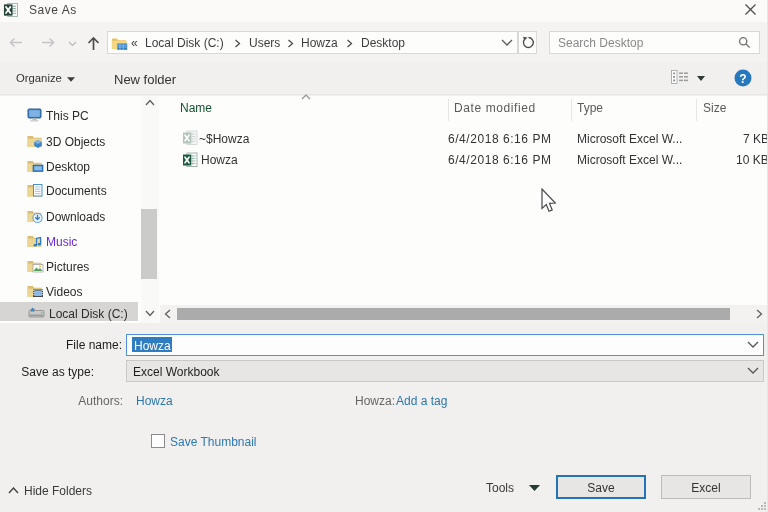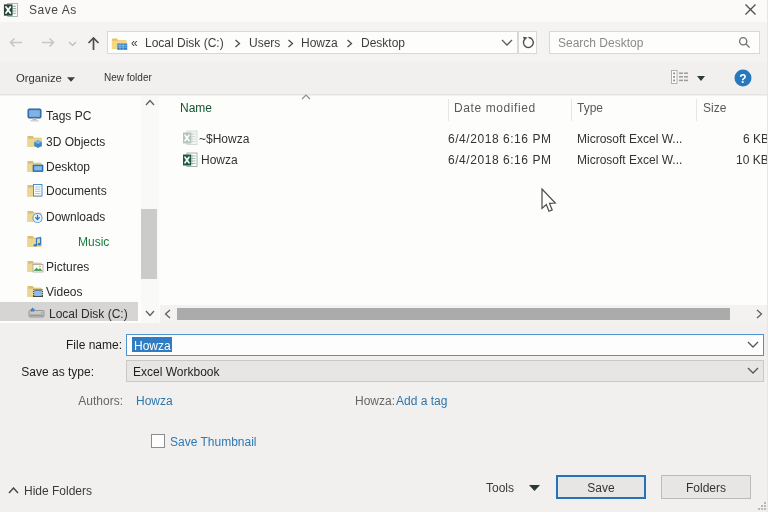--- a/index.html
+++ b/index.html
@@ -104,21 +104,21 @@
 <svg class="abs" style="left:738px;top:36px;" width="13" height="13" viewBox="0 0 13 13">
   <circle cx="5.2" cy="5.2" r="3.6" fill="none" stroke="#6f6f6f" stroke-width="1.3"></circle>
   <line x1="8" y1="8" x2="11.6" y2="11.6" stroke="#6f6f6f" stroke-width="1.3"></line>
 </svg>
 
 <div class="abs" style="left:0;top:62px;width:768px;height:33px;background:#f1f0ee;border-bottom:1px solid #e5e4e2;"></div>
 <div class="abs" style="left:16px;top:72px;color:#333;font-size:11.3px;">Organize</div>
 <svg class="abs" style="left:67px;top:77px;" width="8" height="5" viewBox="0 0 9 5">
   <polygon points="0,0 9,0 4.5,5" fill="#3c3c3c"></polygon>
 </svg>
-<div class="abs" style="left:104px;top:72px;color:#333;font-size:10px;text-align:center;">New folder</div>
+<div class="abs" style="left:114px;top:72px;color:#333;font-size:13px;text-align:center;">New folder</div>
 
 <svg class="abs" style="left:671px;top:70px;" width="18" height="14" viewBox="0 0 18 14">
   <rect x="0.5" y="0.5" width="5.5" height="13" fill="#fdfdfd" stroke="#a9a9a9" stroke-width="0.9"></rect>
   <g fill="#8a8a8a">
     <rect x="2.2" y="2.5" width="1.8" height="1.8"></rect>
       <rect x="2.2" y="6" width="1.8" height="1.8"></rect>
       <rect x="2.2" y="9.5" width="1.8" height="1.8"></rect>
   </g>
   <g stroke="#9b9b9a" stroke-width="1.5">
     <line x1="8" y1="3.2" x2="12" y2="3.2"></line>
@@ -141,21 +141,21 @@
 <div class="abs" style="left:0;top:96px;width:768px;height:227px;background:#fdfdfc;"></div>
 
 <div class="abs" style="left:0;top:302px;width:138px;height:19px;background:#d6d5d4;"></div>
 
 <svg class="abs" style="left:27px;top:108px;" width="16" height="14" viewBox="0 0 16 14">
   <rect x="1" y="1" width="13" height="9" rx="1" fill="#3a81c8" stroke="#2a5e93"></rect>
   <rect x="2.2" y="2.2" width="10.6" height="6.6" fill="#7fb3e3"></rect>
   <rect x="5.5" y="10" width="4" height="2" fill="#b9b9b9"></rect>
   <rect x="3.5" y="12" width="8" height="1.5" fill="#cfcfcf"></rect>
 </svg>
-<div class="abs" style="left:46px;top:109px;color:#2b2b2b;">Tags PC</div>
+<div class="abs" style="left:46px;top:109px;color:#2b2b2b;">This PC</div>
 
 <svg class="abs" style="left:27px;top:134px;" width="17" height="14" viewBox="0 0 17 14">
   <path d="M0.5 2.5 L0.5 13 L14.5 13 L14.5 3.8 L7 3.8 L5.8 2 L0.5 2 Z" fill="#d9bd74"></path>
   <path d="M0.5 4.6 L14.5 4.6 L14.5 13 L0.5 13 Z" fill="#ecd694"></path>
   <path d="M11 6 L14.8 8 L14.8 12 L11 14 L7.2 12 L7.2 8 Z" fill="#3c86c9"></path>
   <path d="M11 6 L14.8 8 L11 10 L7.2 8 Z" fill="#7fb3e3"></path>
 </svg>
 <div class="abs" style="left:46px;top:135px;color:#2b2b2b;">3D Objects</div>
 
 <svg class="abs" style="left:27px;top:159px;" width="17" height="14" viewBox="0 0 17 14">
@@ -187,21 +187,21 @@
 </svg>
 <div class="abs" style="left:46px;top:210px;color:#2b2b2b;">Downloads</div>
 
 <svg class="abs" style="left:27px;top:234px;" width="17" height="14" viewBox="0 0 17 14">
   <path d="M0.5 2.5 L0.5 13 L14.5 13 L14.5 3.8 L7 3.8 L5.8 2 L0.5 2 Z" fill="#d9bd74"></path>
   <path d="M0.5 4.6 L14.5 4.6 L14.5 13 L0.5 13 Z" fill="#ecd694"></path>
   <path d="M9.5 11 L9.5 4.5 L13.5 3.5 L13.5 10" fill="none" stroke="#2e7cc4" stroke-width="1.2"></path>
   <ellipse cx="8.3" cy="11.2" rx="1.7" ry="1.3" fill="#2e7cc4"></ellipse>
   <ellipse cx="12.3" cy="10.2" rx="1.7" ry="1.3" fill="#2e7cc4"></ellipse>
 </svg>
-<div class="abs" style="left:46px;top:235px;color:#15803d;margin-left:32px;">Music</div>
+<div class="abs" style="left:46px;top:235px;color:#6d28d9;">Music</div>
 
 <svg class="abs" style="left:27px;top:259px;" width="17" height="14" viewBox="0 0 17 14">
   <path d="M0.5 2.5 L0.5 13 L14.5 13 L14.5 3.8 L7 3.8 L5.8 2 L0.5 2 Z" fill="#d9bd74"></path>
   <path d="M0.5 4.6 L14.5 4.6 L14.5 13 L0.5 13 Z" fill="#ecd694"></path>
   <rect x="6" y="5.5" width="10" height="7.5" fill="#fdfdfd" stroke="#9a9a9a" stroke-width="0.7"></rect>
   <path d="M6.5 12 L9.5 8.5 L11.5 10.5 L13 9 L15.5 12 Z" fill="#58a05f"></path>
   <circle cx="13" cy="7.5" r="1" fill="#e8c24f"></circle>
 </svg>
 <div class="abs" style="left:46px;top:260px;color:#2b2b2b;">Pictures</div>
 
@@ -260,21 +260,21 @@
   <line x1="9.8" y1="2.5" x2="9.8" y2="13.5" stroke="#9fb0aa" stroke-width="0.8"></line>
   <rect x="1" y="2.5" width="8" height="11" fill="#7b958a"></rect>
   <g stroke="#fff" stroke-width="1.6" stroke-linecap="round">
     <line x1="3" y1="5.2" x2="7" y2="10.8"></line>
       <line x1="7" y1="5.2" x2="3" y2="10.8"></line>
   </g>
 </svg>
 <div class="abs" style="left:199px;top:132px;color:#333;">~$Howza</div>
 <div class="abs" style="left:448px;top:132px;color:#333;white-space:nowrap;letter-spacing:0.55px;">6/4/2018 6:16 PM</div>
 <div class="abs" style="left:577px;top:132px;color:#333;white-space:nowrap;">Microsoft Excel W...</div>
-<div class="abs" style="left:743px;top:132px;color:#333;white-space:nowrap;">6 KB</div>
+<div class="abs" style="left:743px;top:132px;color:#333;white-space:nowrap;">7 KB</div>
 
 <svg class="abs" style="left:182px;top:152px;" width="16" height="16" viewBox="0 0 16 16">
   <rect x="5" y="1" width="10" height="13.5" fill="#fdfdfd" stroke="#8aa29a" stroke-width="0.8"></rect>
   <g stroke="#88a79b" stroke-width="0.8">
     <line x1="6.5" y1="4" x2="13.5" y2="4"></line>
       <line x1="6.5" y1="6.5" x2="13.5" y2="6.5"></line>
     <line x1="6.5" y1="9" x2="13.5" y2="9"></line>
       <line x1="6.5" y1="11.5" x2="13.5" y2="11.5"></line>
   </g>
   <line x1="9.8" y1="2.5" x2="9.8" y2="13.5" stroke="#88a79b" stroke-width="0.8"></line>
@@ -331,21 +331,21 @@
 <div class="abs" style="left:24px;top:484px;color:#3a3a3a;">Hide Folders</div>
 
 <div class="abs" style="left:486px;top:481px;color:#3a3a3a;">Tools</div>
 <svg class="abs" style="left:529px;top:485px;" width="11" height="6" viewBox="0 0 11 6">
     <polygon points="0,0 11,0 5.5,6" fill="#253a30"></polygon>
   </svg>
 
 <div class="abs" style="left:556px;top:475px;width:90px;height:24px;background:#e7e6e5;border:2px solid #2473b8;"></div>
 <div class="abs" style="left:556px;top:481px;width:90px;text-align:center;color:#333;">Save</div>
 <div class="abs" style="left:661px;top:475px;width:90px;height:24px;background:#e7e6e5;border:1px solid #bcbbba;"></div>
-<div class="abs" style="left:661px;top:481px;width:90px;text-align:center;color:#333;">Folders</div>
+<div class="abs" style="left:661px;top:481px;width:90px;text-align:center;color:#333;">Excel</div>
 
 <div class="abs" style="left:767px;top:0;width:1px;height:512px;background:#dce9f5;"></div>
 
 <svg class="abs" style="left:758px;top:502px;" width="9" height="9" viewBox="0 0 9 9">
   <g fill="#b9b8b7">
     <rect x="6" y="0" width="2" height="2"></rect>
       <rect x="6" y="3" width="2" height="2"></rect>
       <rect x="6" y="6" width="2" height="2"></rect>
     <rect x="3" y="3" width="2" height="2"></rect>
       <rect x="3" y="6" width="2" height="2"></rect>

